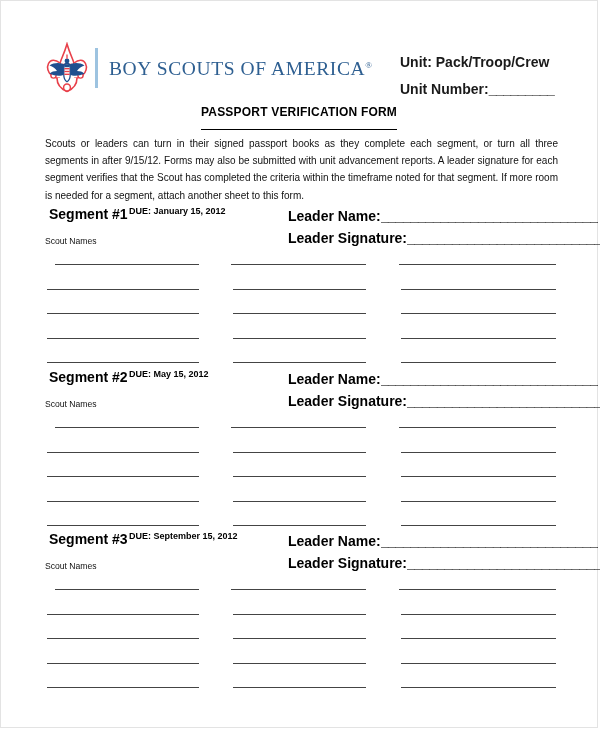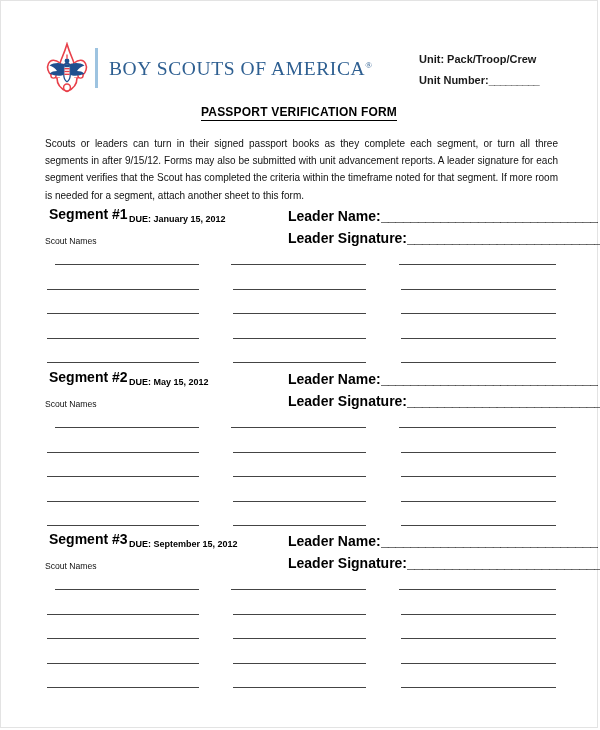--- a/index.html
+++ b/index.html
@@ -83,45 +83,44 @@
     color: #d4626d;
     line-height: 1.1;
     margin-top: 2px;
     white-space: nowrap;
   }
 
   .unit-block {
     position: absolute;
     left: 399px;
     top: 10px;
-    font-size: 11px;
+    font-size: 14px;
     line-height: 1.9;
     color: #1a1a1a;
     font-weight: bold;
-    margin-left: 19px;
   }
   .unit-block .unit-line { white-space: nowrap; }
   .unit-block .blank-short {
     letter-spacing: -0.5px;
   }
 
   
   .doc-title {
     position: absolute;
     top: 104px;
     left: 0;
     width: 100%;
     text-align: center;
     font-size: 12px;
     font-weight: bold;
     letter-spacing: 0.2px;
   }
   .doc-title span {
     border-bottom: 1.4px solid #000;
-    padding-bottom: 1px;
+    padding-bottom: 10px;
   }
 
   
   .intro {
     position: absolute;
     top: 134px;
     left: 44px;
     width: 513px;
     font-size: 10px;
     line-height: 1.72;
@@ -151,21 +150,20 @@
     font-weight: bold;
     white-space: nowrap;
   }
   .seg-due {
     position: absolute;
     left: 128px;
     top: 0;
     font-size: 9px;
     font-weight: bold;
     white-space: nowrap;
-    margin-top: 8px;
   }
 
   .leader-box {
     position: absolute;
     left: 287px;
     top: 0;
     font-size: 14px;
     font-weight: bold;
     line-height: 1.55;
   }

